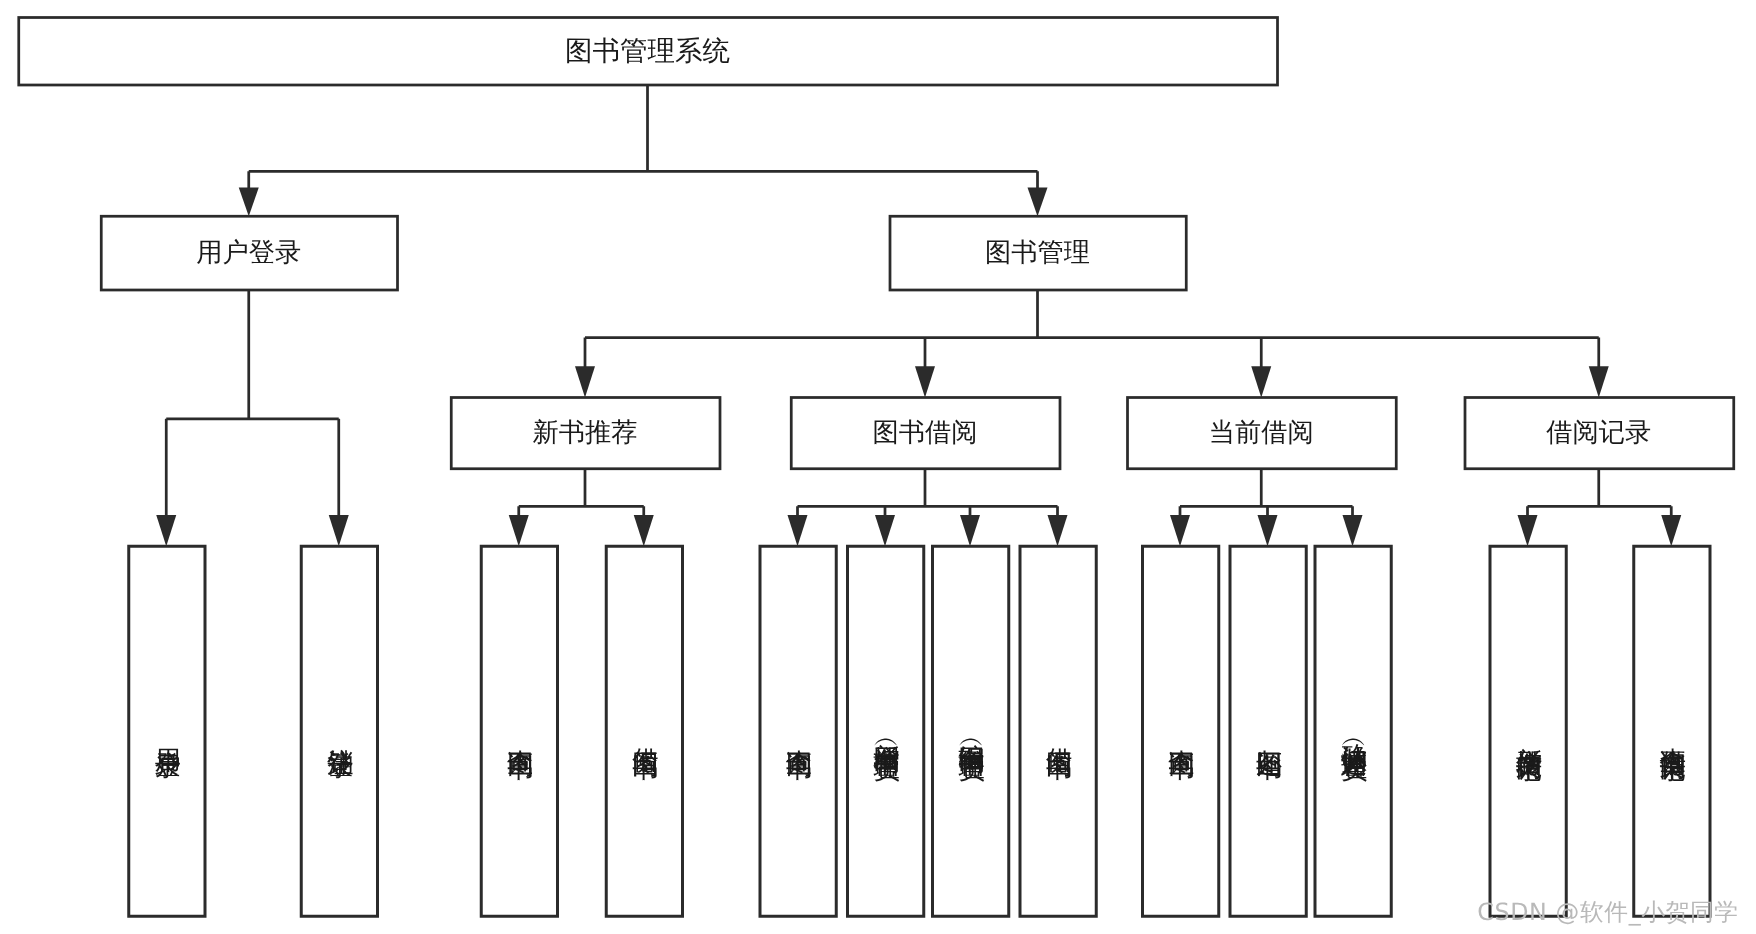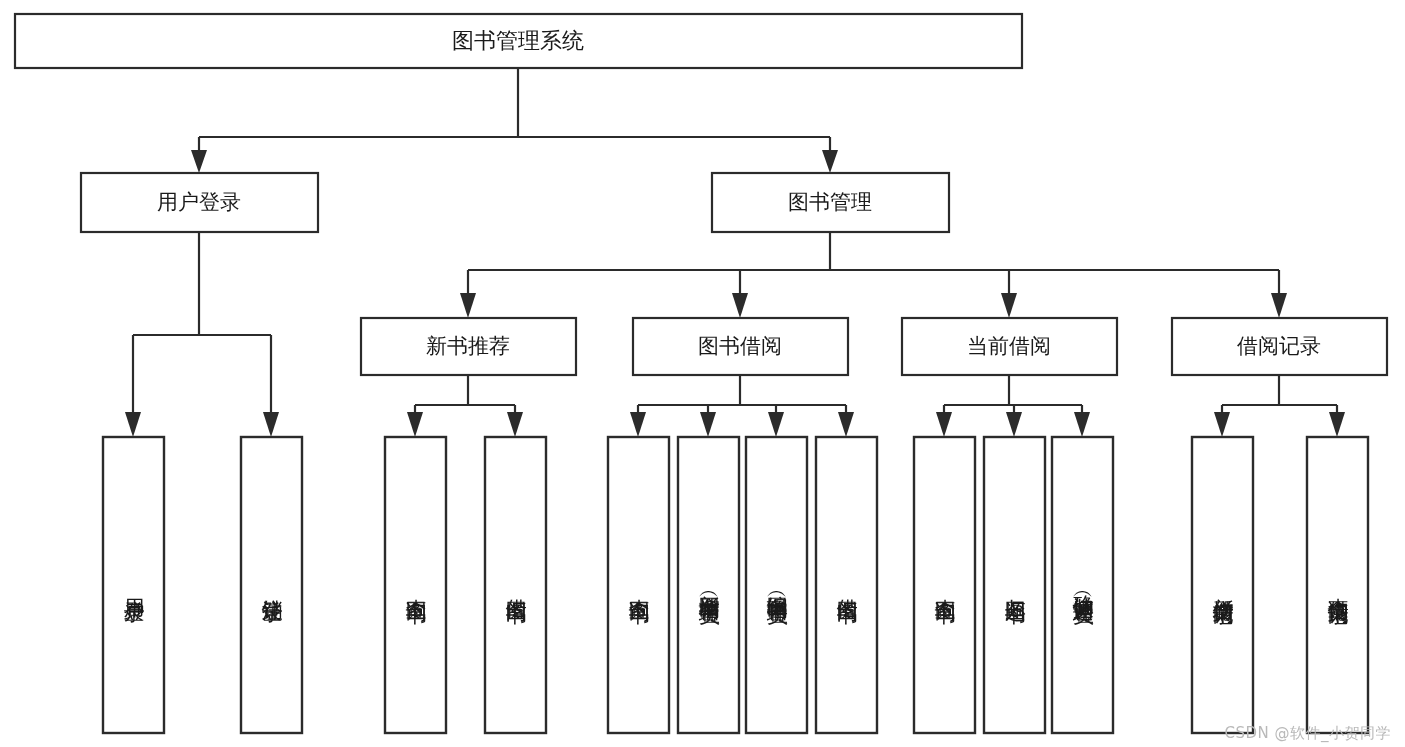--- a/index.html
+++ b/index.html
@@ -79,21 +79,21 @@
     letter-spacing: 1.5px;
     color: #1a1a1a;
     white-space: nowrap;
     text-align: center;
   }
   .watermark {
     position: absolute;
     right: 14px;
     bottom: 4px;
     font-family: "DejaVu Sans", "Liberation Sans", sans-serif;
-    font-size: 15px;
+    font-size: 19px;
     color: #b9b9b9;
     letter-spacing: 0.5px;
     pointer-events: none;
     user-select: none;
   }
 </style>
 </head>
 <body>
 
 <div id="diagram-root">

